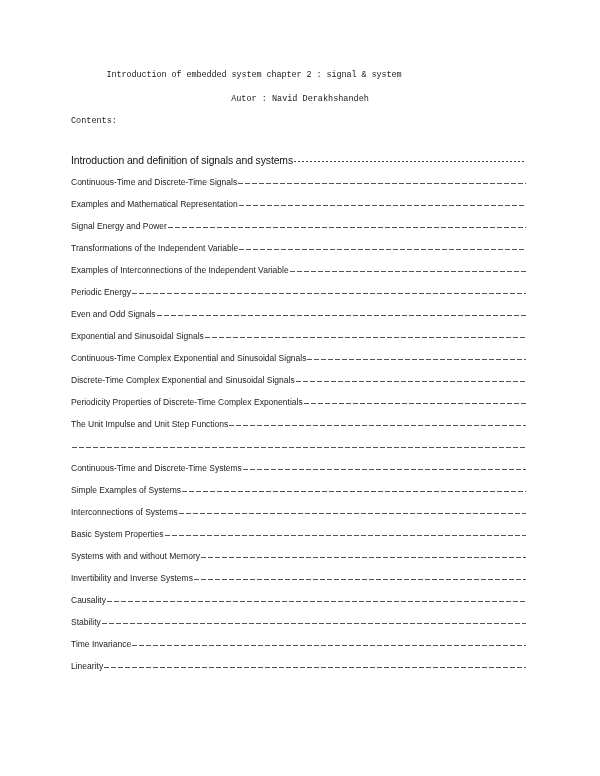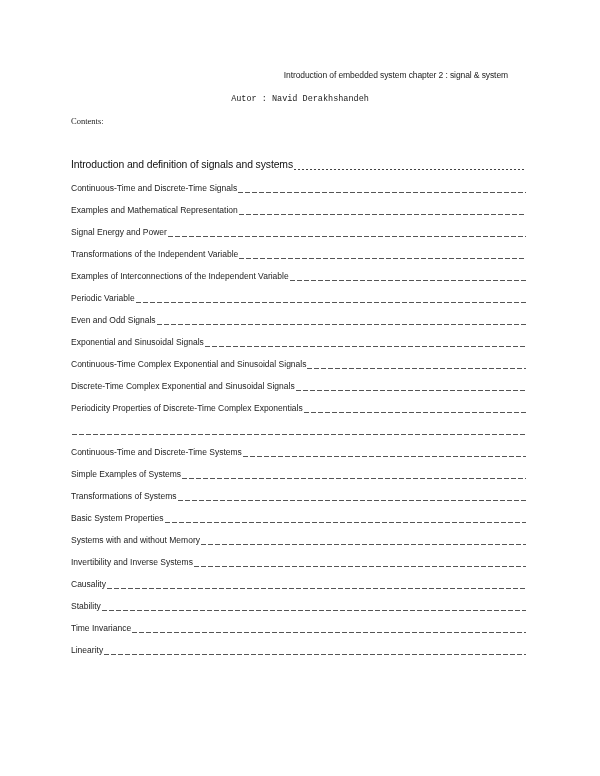--- a/index.html
+++ b/index.html
@@ -1,25 +1,25 @@
 <!DOCTYPE html>
 <html><head>
 <meta charset="utf-8">
 <style>
   html, body { margin: 0; padding: 0; background: #ffffff; }
   body { width: 600px; height: 776px; position: relative; overflow: hidden; }
   .page { position: absolute; left: 0; top: 0; width: 600px; height: 776px; background: #fff; color: #1a1a1a; }
-  .title { position: absolute; left: 0; width: 508px; top: 70px; text-align: right;
-    font-family: Liberation Sans, sans-serif; font-size: 8.5px; letter-spacing: -0.1px; color: #222; }
+  .title { position: absolute; left: 0; width: 508px; top: 70px; text-align: center;
+    font-family: Liberation Mono, monospace; font-size: 8.5px; letter-spacing: -0.1px; color: #222; }
   .author { position: absolute; left: 0; width: 600px; top: 94px; text-align: center;
     font-family: Liberation Mono, monospace; font-size: 8.5px; color: #222; }
   .contents { position: absolute; left: 71px; top: 116px;
-    font-family: Liberation Serif, serif; font-size: 8.5px; color: #222; }
+    font-family: Liberation Mono, monospace; font-size: 8.5px; color: #222; }
   .toc { position: absolute; left: 71px; top: 150px; width: 455px; }
-  .toc-row { height: 22px; display: flex; align-items: flex-end; white-space: nowrap; overflow: hidden; }
+  .toc-row { height: 22px; display: flex; align-items: center; white-space: nowrap; overflow: hidden; }
   .toc-row .label { font-family: "Liberation Sans", sans-serif; font-size: 8.5px; color: #222; flex: 0 0 auto; }
   .toc-row .leader { flex: 1 1 auto; height: 1px; margin-left: 1px; margin-top: 3px;
     background-image: repeating-linear-gradient(to right, #555 0 5px, transparent 5px 7px); }
   .toc-row.main { height: 20px; margin-bottom: 1px; }
   .toc-row.main .label { font-size: 10.4px; color: #111; font-weight: normal; letter-spacing: -0.1px; }
   .toc-row.main .leader { background-image: repeating-linear-gradient(to right, #444 0 2.5px, transparent 2.5px 4px); }
 </style>
 </head>
 <body>
 
@@ -47,21 +47,21 @@
       </div>
     <div class="toc-row">
         <span class="label">Transformations of the Independent Variable</span>
         <span class="leader"></span>
       </div>
     <div class="toc-row">
         <span class="label">Examples of Interconnections of the Independent Variable</span>
         <span class="leader"></span>
       </div>
     <div class="toc-row">
-        <span class="label">Periodic Variable</span>
+        <span class="label">Periodic Energy</span>
         <span class="leader"></span>
       </div>
     <div class="toc-row">
         <span class="label">Even and Odd Signals</span>
         <span class="leader"></span>
       </div>
     <div class="toc-row">
         <span class="label">Exponential and Sinusoidal Signals</span>
         <span class="leader"></span>
       </div>
@@ -71,32 +71,36 @@
       </div>
     <div class="toc-row">
         <span class="label">Discrete-Time Complex Exponential and Sinusoidal Signals</span>
         <span class="leader"></span>
       </div>
     <div class="toc-row">
         <span class="label">Periodicity Properties of Discrete-Time Complex Exponentials</span>
         <span class="leader"></span>
       </div>
     <div class="toc-row">
+        <span class="label">The Unit Impulse and Unit Step Functions</span>
+        <span class="leader"></span>
+      </div>
+    <div class="toc-row">
         <span class="leader"></span>
       </div>
     <div class="toc-row">
         <span class="label">Continuous-Time and Discrete-Time Systems</span>
         <span class="leader"></span>
       </div>
     <div class="toc-row">
         <span class="label">Simple Examples of Systems</span>
         <span class="leader"></span>
       </div>
     <div class="toc-row">
-        <span class="label">Transformations of Systems</span>
+        <span class="label">Interconnections of Systems</span>
         <span class="leader"></span>
       </div>
     <div class="toc-row">
         <span class="label">Basic System Properties</span>
         <span class="leader"></span>
       </div>
     <div class="toc-row">
         <span class="label">Systems with and without Memory</span>
         <span class="leader"></span>
       </div>

